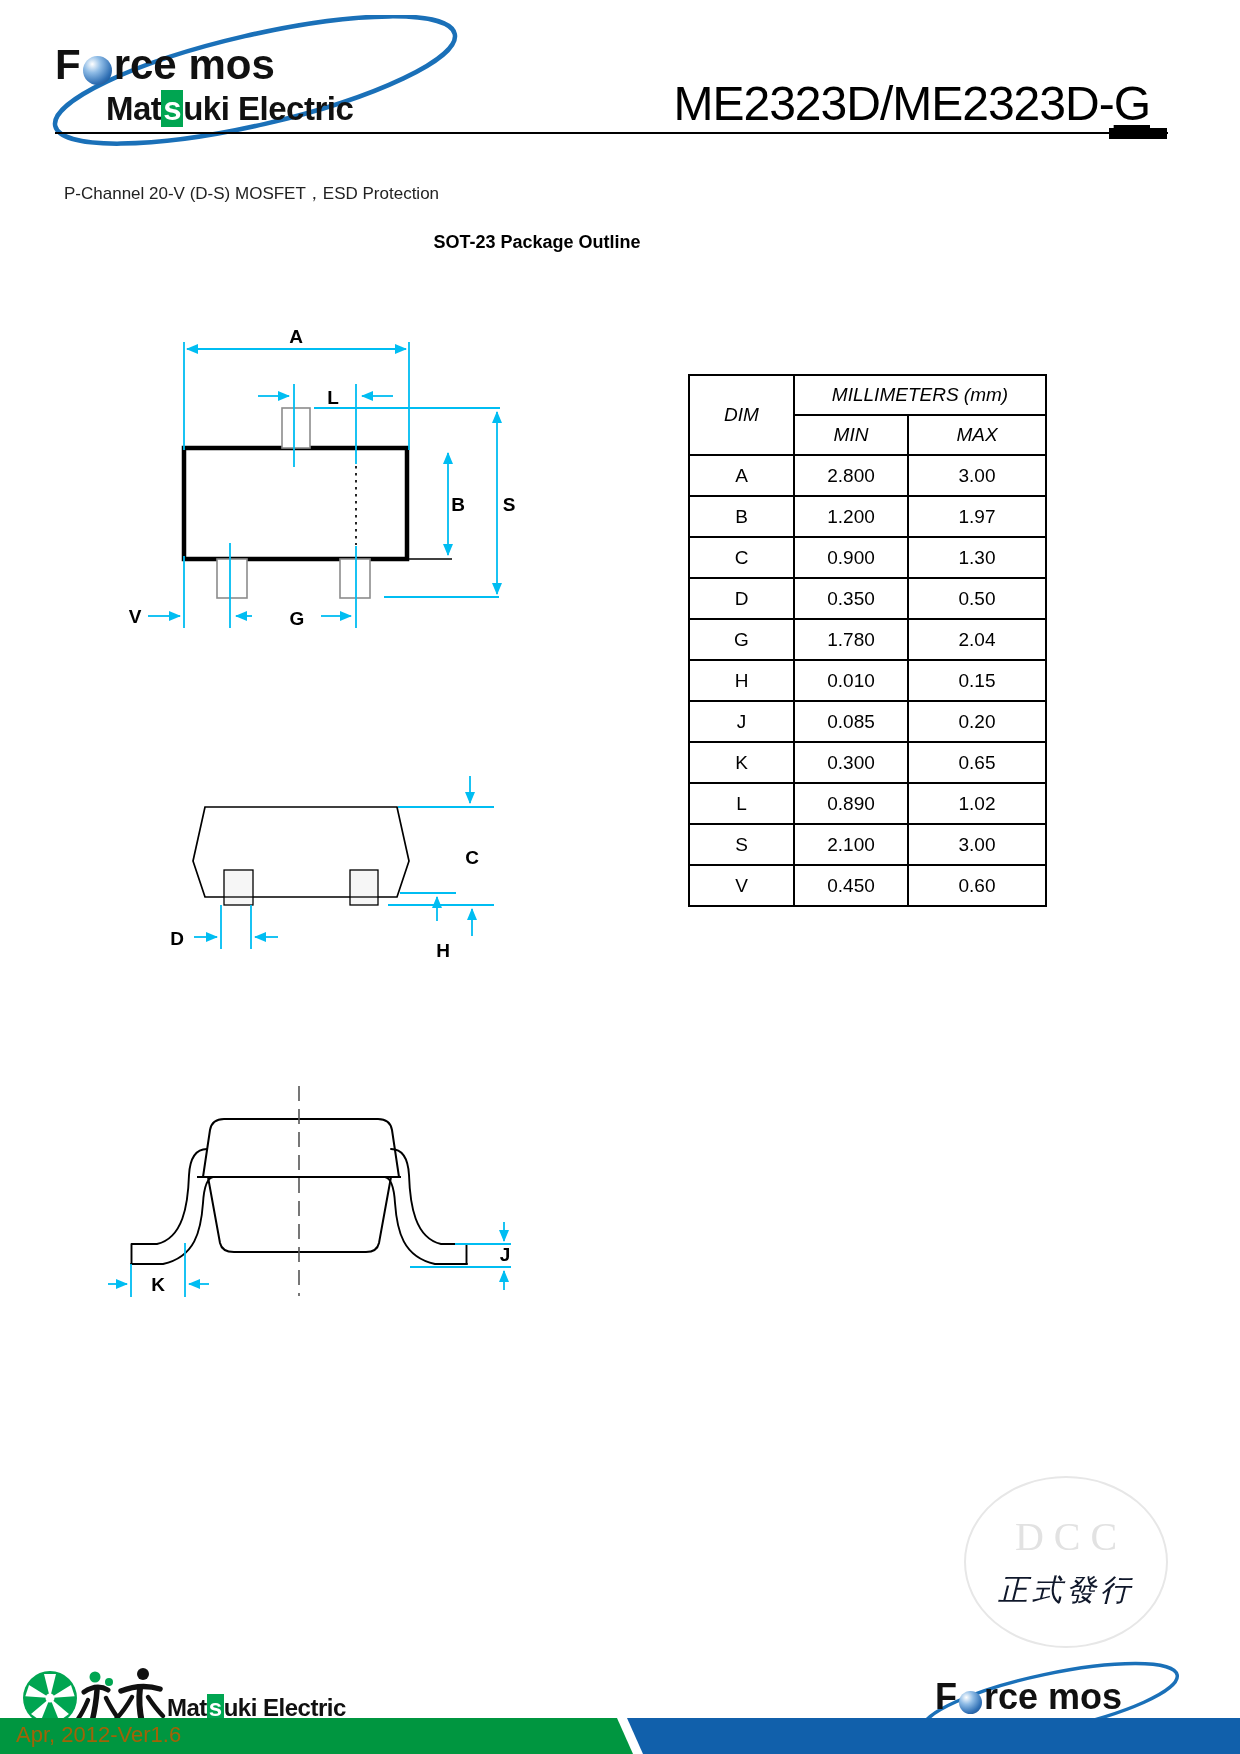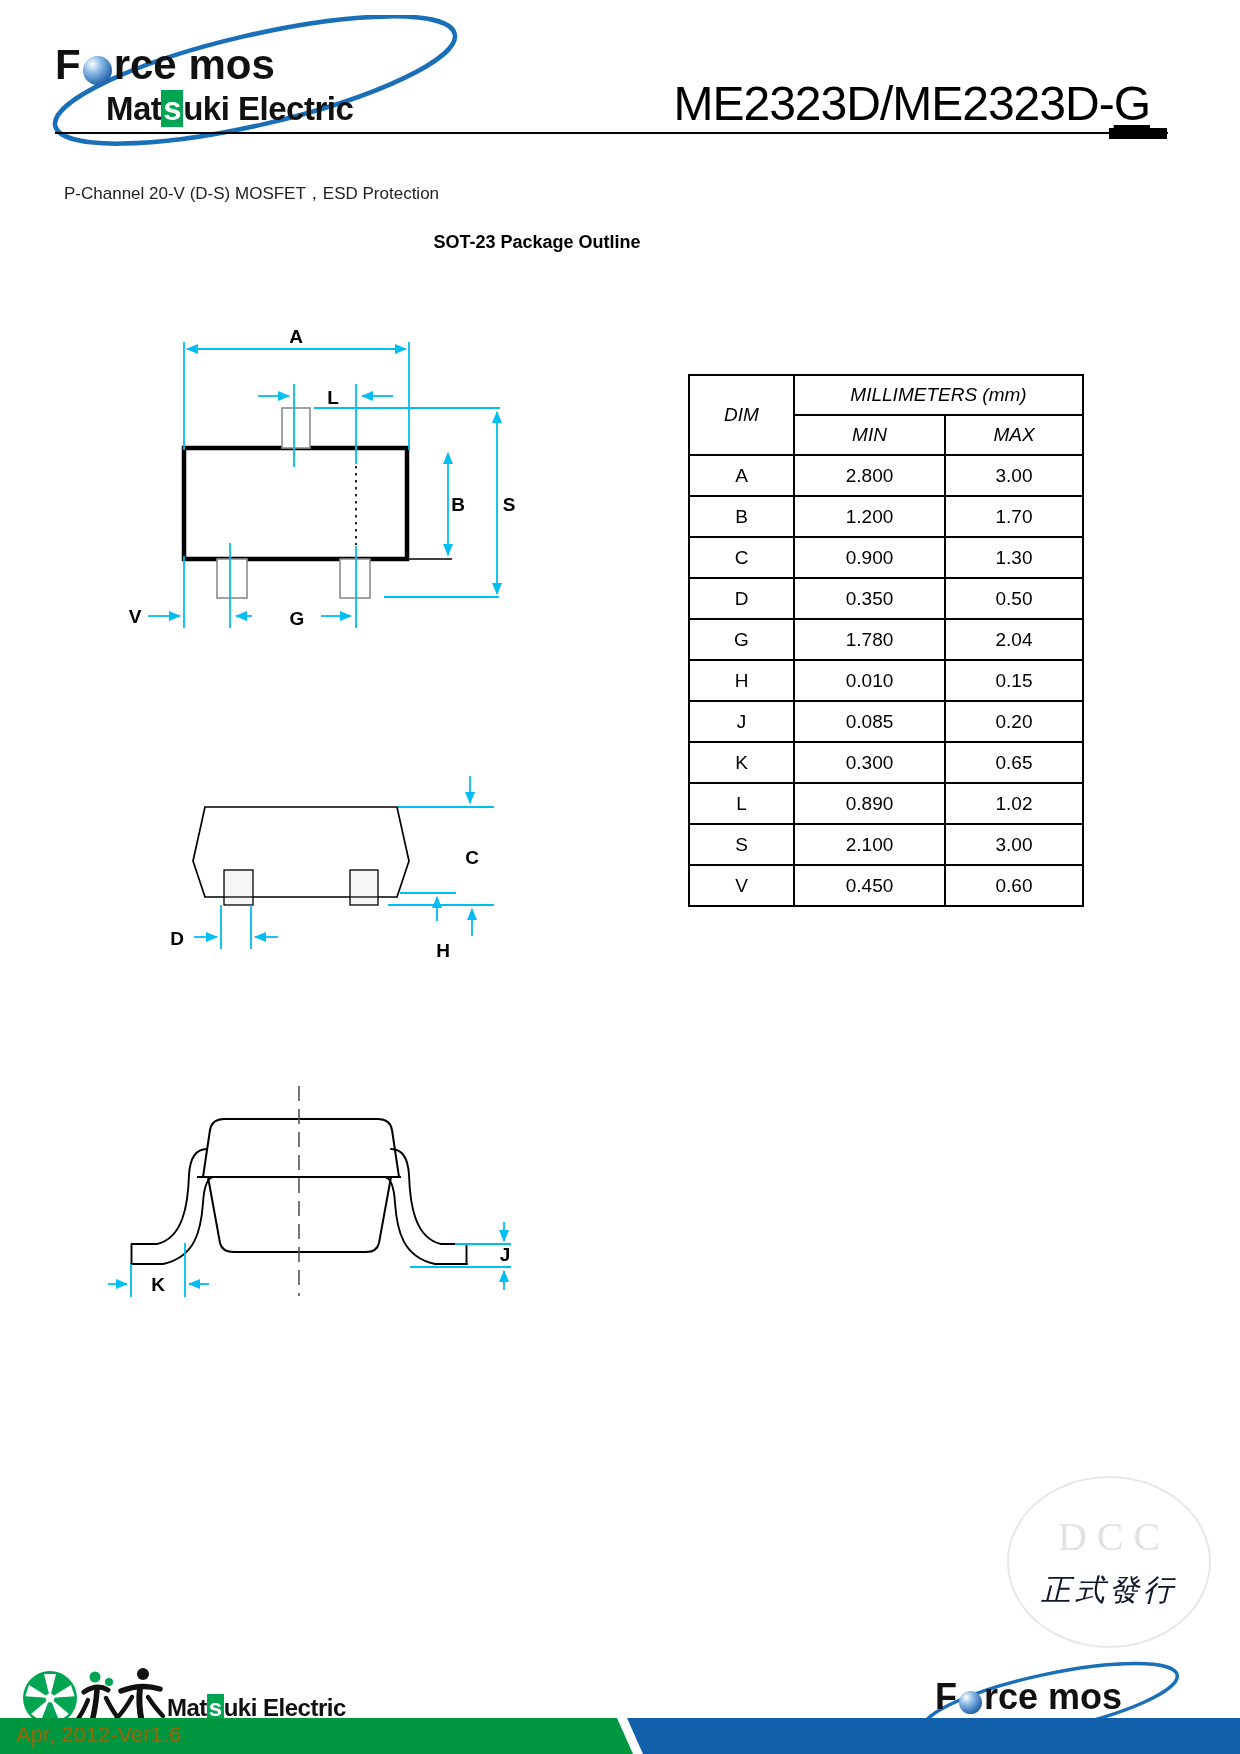--- a/index.html
+++ b/index.html
@@ -25,31 +25,31 @@
   .subtitle { position:absolute; left:64px; top:138px; font-size:17px; color:#222;margin-top:44px; }
 
   .section-title { position:absolute; left:287px; top:232px; width:500px; text-align:center;
                    font-size:18px; font-weight:600; color:#000; }
 
   
   table.dim-table { position:absolute; left:688px; top:374px; border-collapse:collapse; table-layout:fixed; }
   table.dim-table td { border:2px solid #000; text-align:center; vertical-align:middle;
                        font-size:19px; color:#000; padding:0; background:#fff; }
   table.dim-table td.w-dim { width:105px; }
-  table.dim-table td.w-min { width:151px;border-radius:11px; }
+  table.dim-table td.w-min { width:114px;border-radius:11px; }
   table.dim-table td.w-max { width:138px; }
   table.dim-table tr.hrow td { height:40px;font-style:italic; }
   table.dim-table tr.drow td { height:41px; }
 
   
   .drawings { position:absolute; left:80px; top:280px; }
   .dim-label { font-family:"Liberation Sans", sans-serif; font-size:19px; font-weight:700; fill:#000; }
 
   
-  .watermark { position:absolute; left:1007px; top:1476px; width:204px; height:172px;
+  .watermark { position:absolute; left:964px; top:1476px; width:204px; height:172px;
                border:2px solid #e7e7e7; border-radius:50%;
                display:flex; flex-direction:column; align-items:center; justify-content:center; gap:10px; }
   .wm1 { font-family:"Liberation Serif", serif; font-size:40px; letter-spacing:10px; padding-left:10px; color:#e2e2e2; }
   .wm2 { font-size:30px; letter-spacing:4px; color:#0f172a;font-style:italic; }
 
   
   .bar-green { position:absolute; left:0; top:1718px; width:633px; height:36px; background:#009640;
                clip-path:polygon(0 0, 617px 0, 633px 36px, 0 36px); }
   .bar-blue  { position:absolute; left:627px; top:1718px; width:613px; height:36px; background:#1160ab;
                clip-path:polygon(16px 0, 613px 0, 613px 36px, 16px 36px);
@@ -194,21 +194,21 @@
         <td class="w-max">MAX</td>
       </tr>
       <tr class="drow">
           <td>A</td>
           <td>2.800</td>
           <td>3.00</td>
         </tr>
       <tr class="drow">
           <td>B</td>
           <td>1.200</td>
-          <td>1.70</td>
+          <td>1.97</td>
         </tr>
       <tr class="drow">
           <td>C</td>
           <td>0.900</td>
           <td>1.30</td>
         </tr>
       <tr class="drow">
           <td>D</td>
           <td>0.350</td>
           <td>0.50</td>

